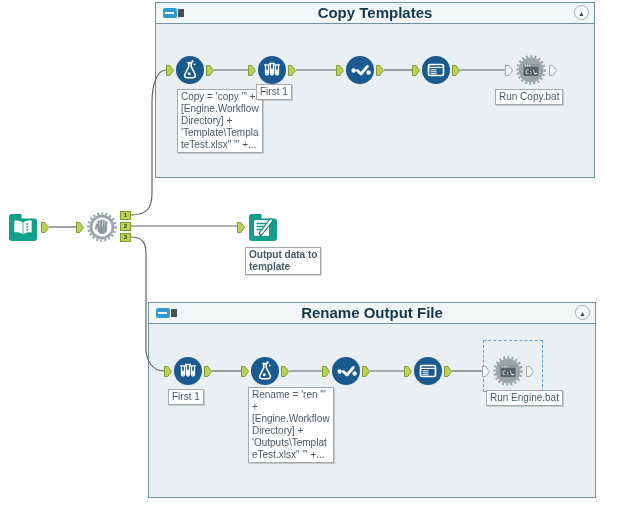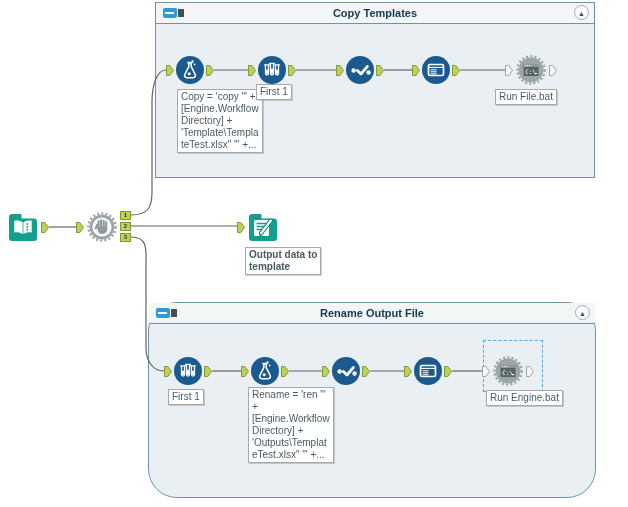--- a/index.html
+++ b/index.html
@@ -1,21 +1,21 @@
 <!DOCTYPE html>
 <html><head>
 <meta charset="utf-8">
 <style>
   html,body{margin:0;padding:0;background:#fff;}
   .canvas{position:relative;width:628px;height:507px;background:#ffffff;
           font-family:"Liberation Sans",sans-serif;overflow:hidden;}
   .container{position:absolute;background:#e9eff3;border:1px solid #7093a4;z-index:1;box-sizing:border-box;}
   .container-header{position:absolute;left:0;right:0;top:0;height:20px;background:#f3f6f7;
           border-bottom:1px solid #7093a4;}
-  .container-title{position:absolute;left:0;right:0;top:0;text-align:center;font-size:11px;
+  .container-title{position:absolute;left:0;right:0;top:0;text-align:center;font-size:15px;
           font-weight:bold;color:#14384d;line-height:20px;}
   .ctr-icon{position:absolute;left:7px;top:5px;width:22px;height:10px;}
   .ctr-icon .blue{position:absolute;left:0;top:0;width:14px;height:10px;background:#2e9bd6;border-radius:2px;}
   .ctr-icon .blue:after{content:"";position:absolute;left:2px;top:4px;width:9px;height:2px;background:#fff;}
   .ctr-icon .dark{position:absolute;left:15px;top:1px;width:6px;height:8px;background:#454f54;}
   .collapse-btn{position:absolute;right:5px;top:2px;width:15px;height:15px;border:1px solid #9fafb5;
           border-radius:50%;background:#fafbfb;font-size:7px;color:#3a4a52;text-align:center;line-height:15px;
           padding:0;cursor:pointer;}
   .wires{position:absolute;left:0;top:0;z-index:2;pointer-events:none;}
   .tool{position:absolute;width:30px;height:30px;z-index:3;}
@@ -40,21 +40,21 @@
     <div class="container-header">
       <span class="ctr-icon">
           <span class="blue"></span>
           <span class="dark"></span>
         </span>
       <span class="container-title">Copy Templates</span>
       <button class="collapse-btn">▲</button>
     </div>
   </div>
 
-  <div class="container" style="left:148px;top:302px;width:448px;height:196px;border-radius:29px;">
+  <div class="container" style="left:148px;top:302px;width:448px;height:196px;">
     <div class="container-header">
       <span class="ctr-icon">
           <span class="blue"></span>
           <span class="dark"></span>
         </span>
       <span class="container-title">Rename Output File</span>
       <button class="collapse-btn">▲</button>
     </div>
   </div>
 
@@ -382,21 +382,21 @@
         </svg>
       </span>
   </div>
 
   <div class="ann" style="left:177px;top:89px;">Copy = 'copy "' +
 [Engine.Workflow
 Directory] +
 'Template\Templa
 teTest.xlsx" "' +...</div>
   <div class="ann" style="left:256px;top:84px;">First 1</div>
-  <div class="ann" style="left:495px;top:89px;">Run File.bat</div>
+  <div class="ann" style="left:495px;top:89px;">Run Copy.bat</div>
   <div class="ann" style="left:245px;top:247px;font-weight:bold;">Output data to
 template</div>
   <div class="ann" style="left:168px;top:389px;">First 1</div>
   <div class="ann" style="left:248px;top:387px;">Rename = 'ren "'
 +
 [Engine.Workflow
 Directory] +
 'Outputs\Templat
 eTest.xlsx" "' +...</div>
   <div class="ann" style="left:486px;top:390px;">Run Engine.bat</div>

